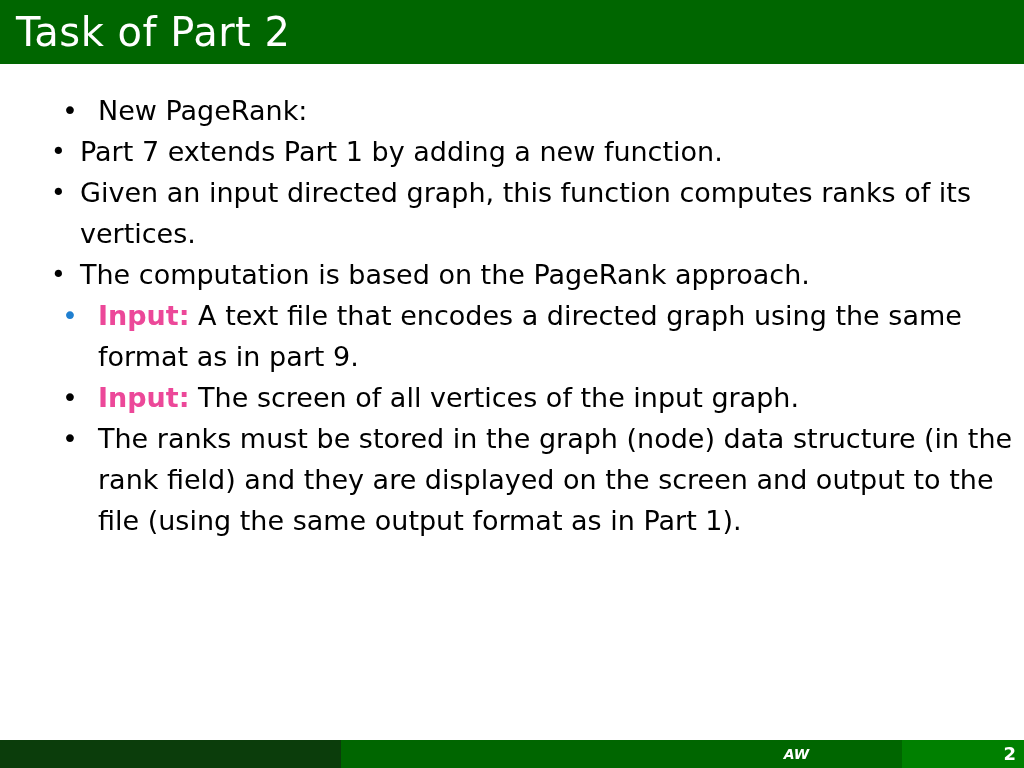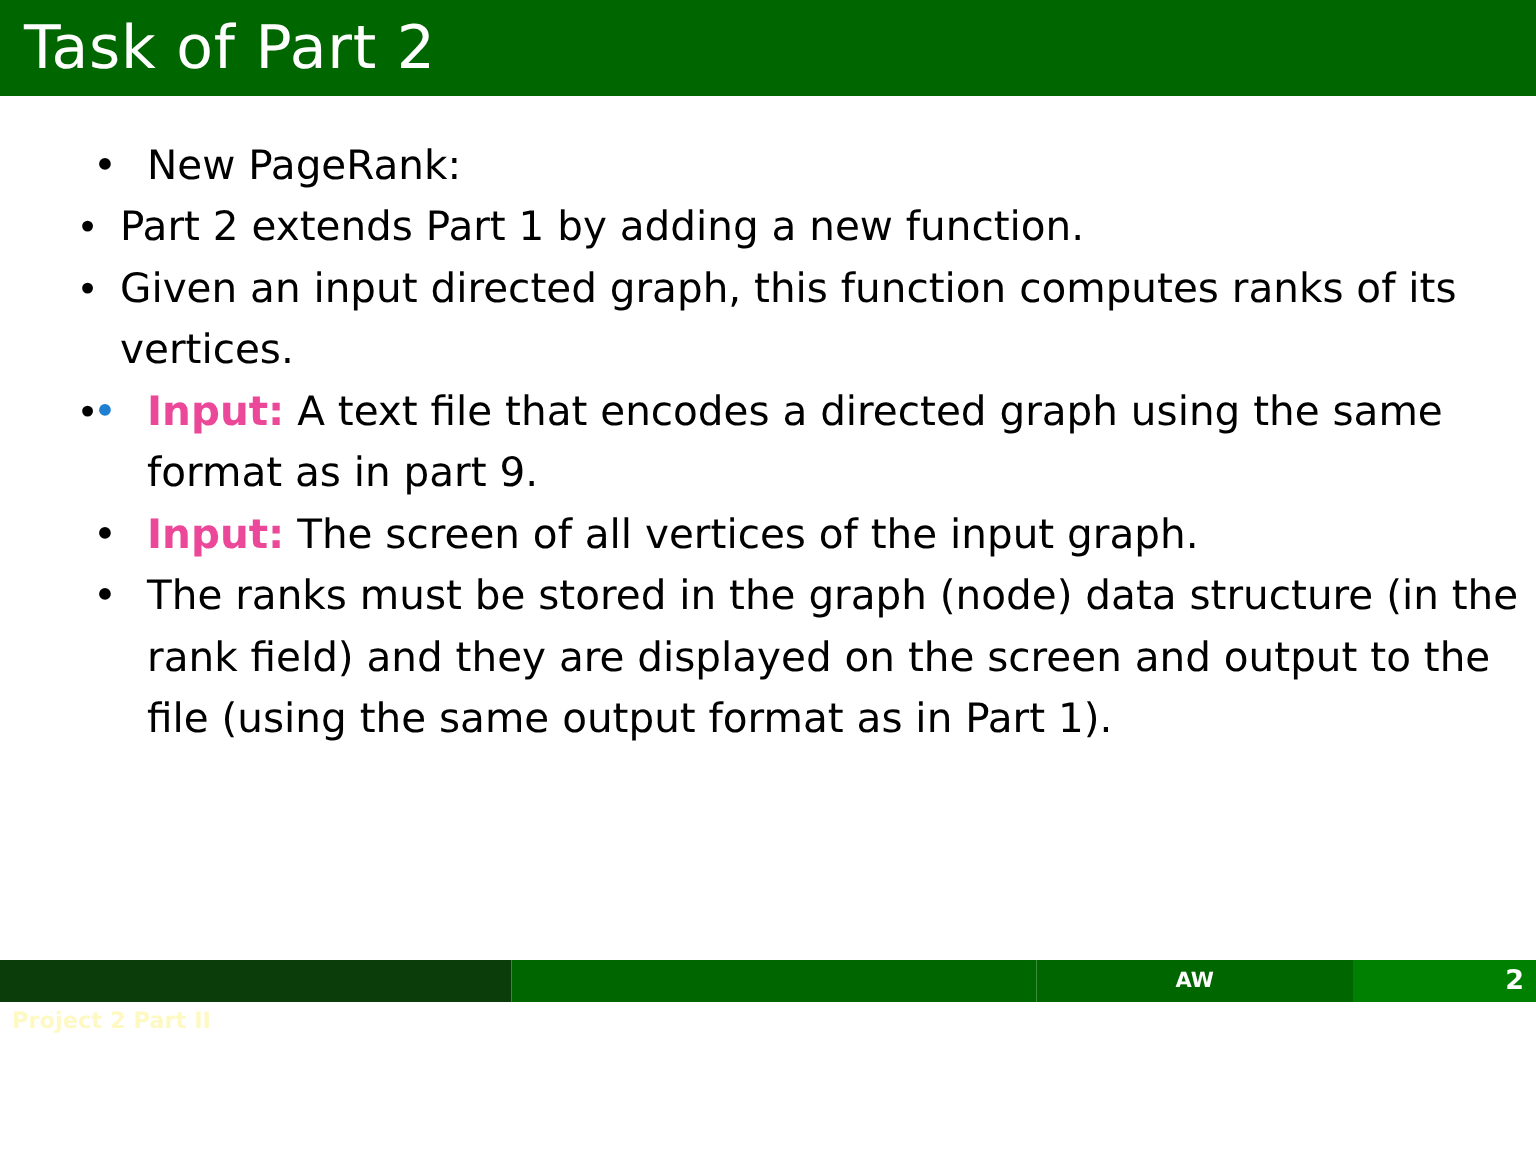--- a/index.html
+++ b/index.html
@@ -9,21 +9,21 @@
   body {
     width: 1024px;
     height: 768px;
     background: #ffffff;
     font-family: "DejaVu Sans", sans-serif;
     overflow: hidden;
   }
   .slide {
     position: relative;
     width: 1024px;
-    height: 668px;
+    height: 768px;
     background: #ffffff;
   }
   .title-bar {
     position: absolute;
     left: 0;
     top: 0;
     width: 1024px;
     height: 64px;
     background: #006600;
   }
@@ -116,20 +116,21 @@
   }
   .f-mid {
     left: 341px;
     width: 350px;
     background: #006600;
   }
   .f-aw {
     left: 691px;
     width: 211px;
     background: #006600;
+    font-style: italic;
   }
   .f-num {
     left: 902px;
     width: 122px;
     background: #008000;
   }
   .f-left-text {
     position: absolute;
     left: 8px;
     top: 4px;
@@ -177,28 +178,29 @@
 
       <li class="bullet1">
         <span class="dot">•</span>
         <span class="txt">New PageRank:</span>
       </li>
 
       <li style="list-style:none">
         <ul class="lvl2">
           <li class="bullet2">
             <span class="dot">•</span>
-            <span class="txt">Part 2 extends Part 1 by adding a new function.</span>
+            <span class="txt">Part 7 extends Part 1 by adding a new function.</span>
           </li>
           <li class="bullet2">
             <span class="dot">•</span>
             <span class="txt">Given an input directed graph, this function computes ranks of its vertices.</span>
           </li>
           <li class="bullet2">
             <span class="dot">•</span>
+            <span class="txt">The computation is based on the PageRank approach.</span>
           </li>
         </ul>
       </li>
 
       <li class="bullet1 accent">
         <span class="dot">•</span>
         <span class="label-blue">Input:</span><span class="txt"> A text file that encodes a directed graph using the same format as in part 9.</span>
       </li>
 
       <li class="bullet1">

